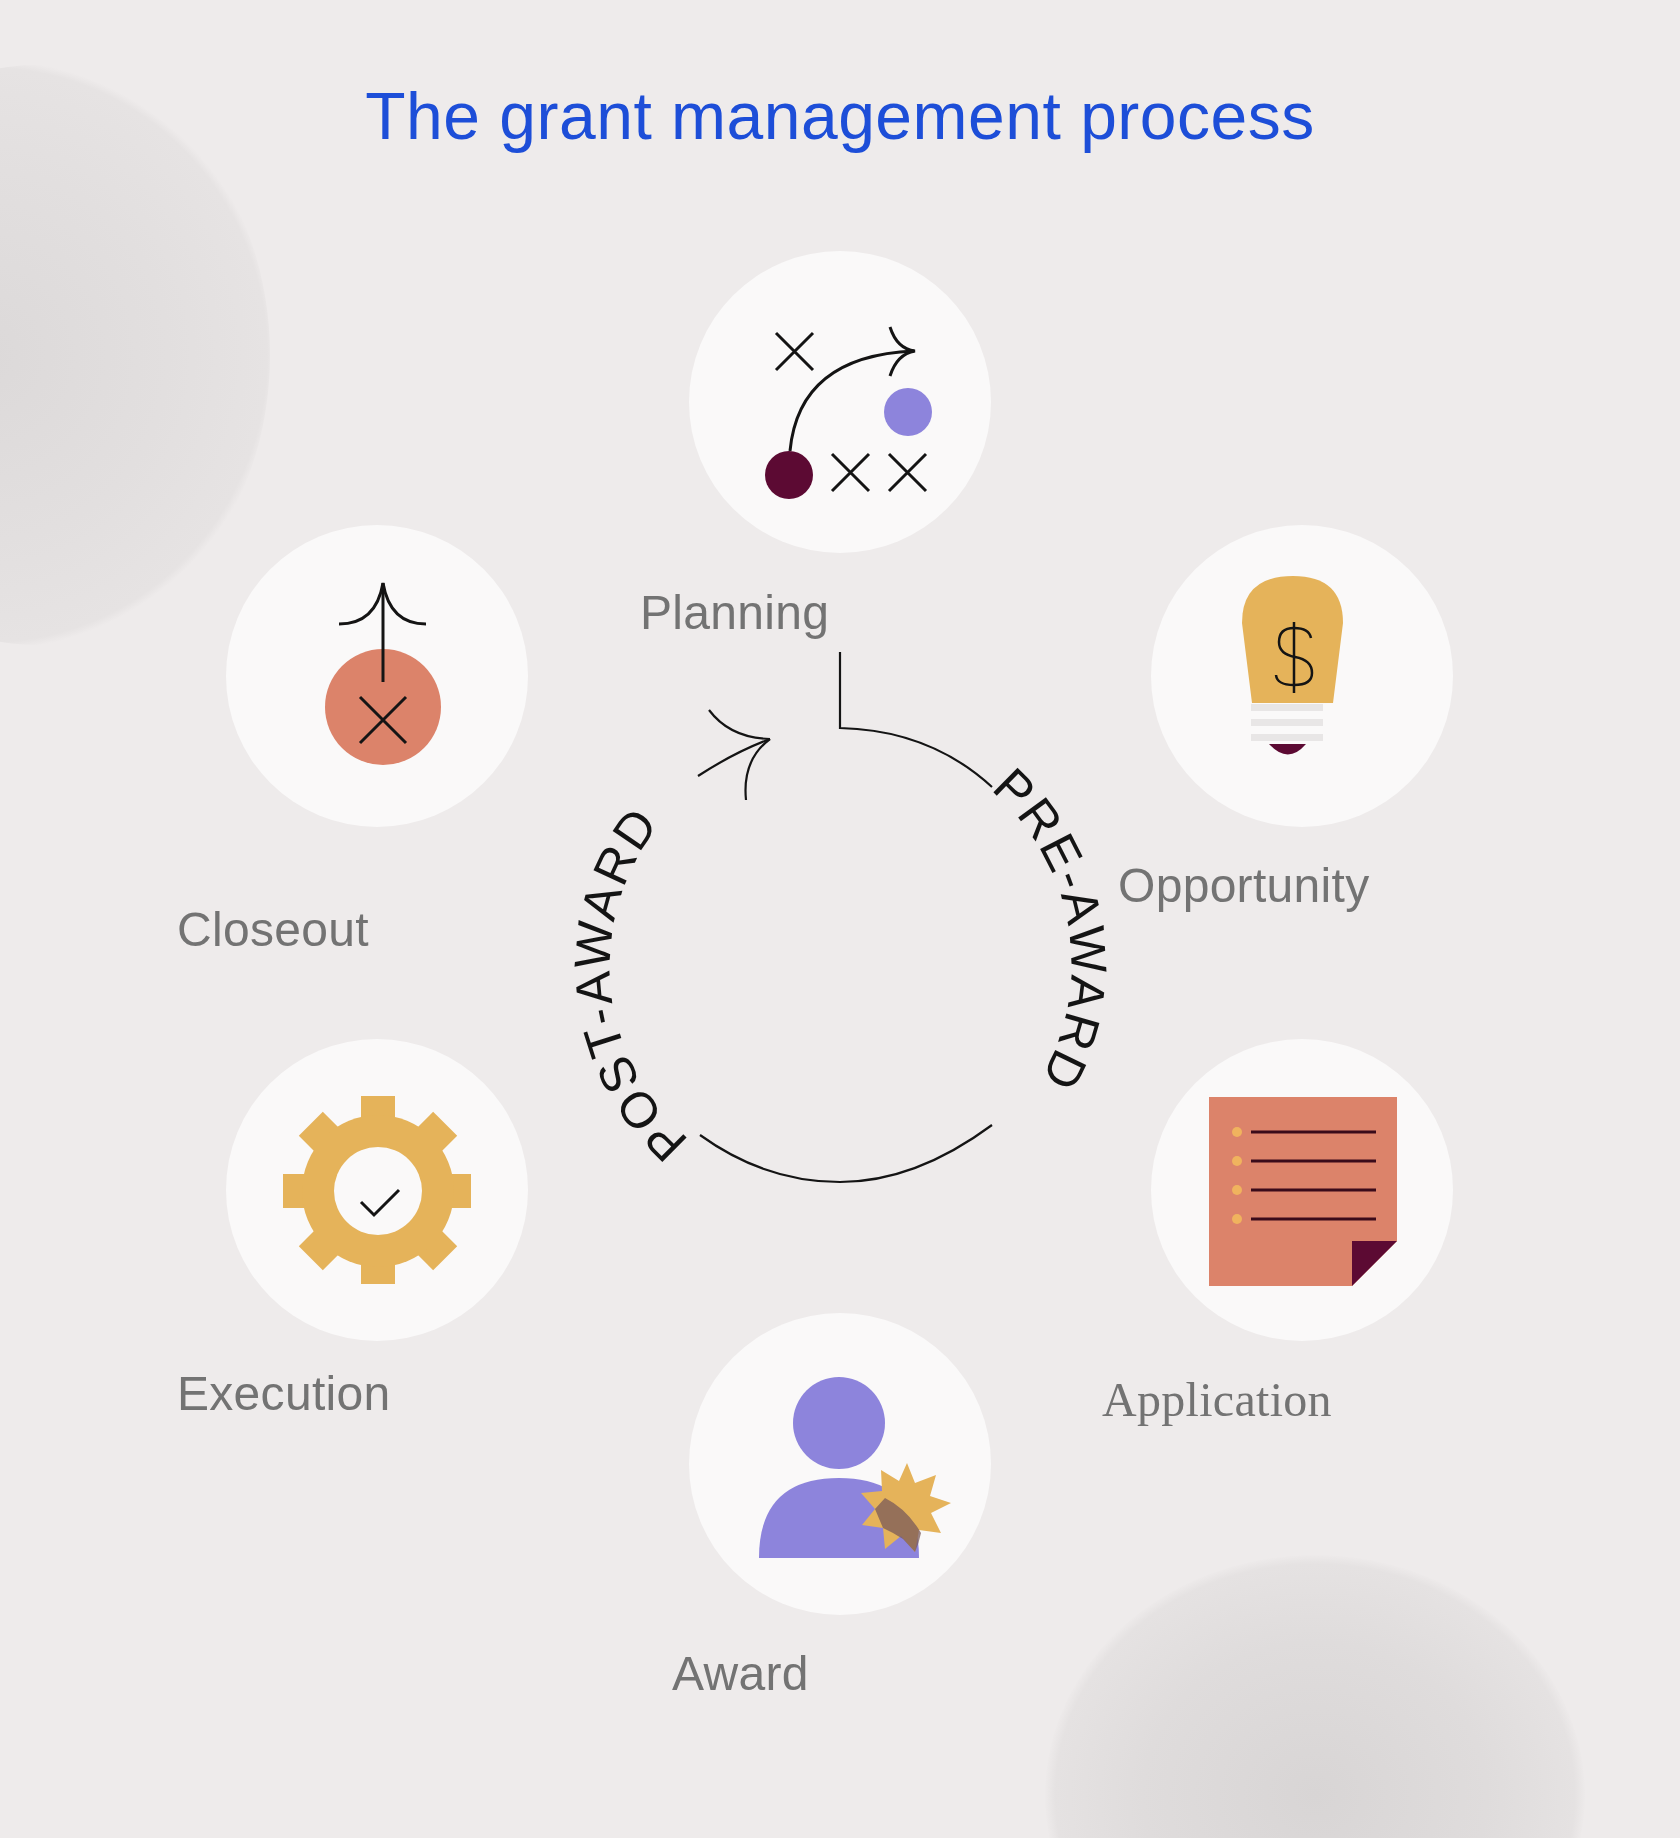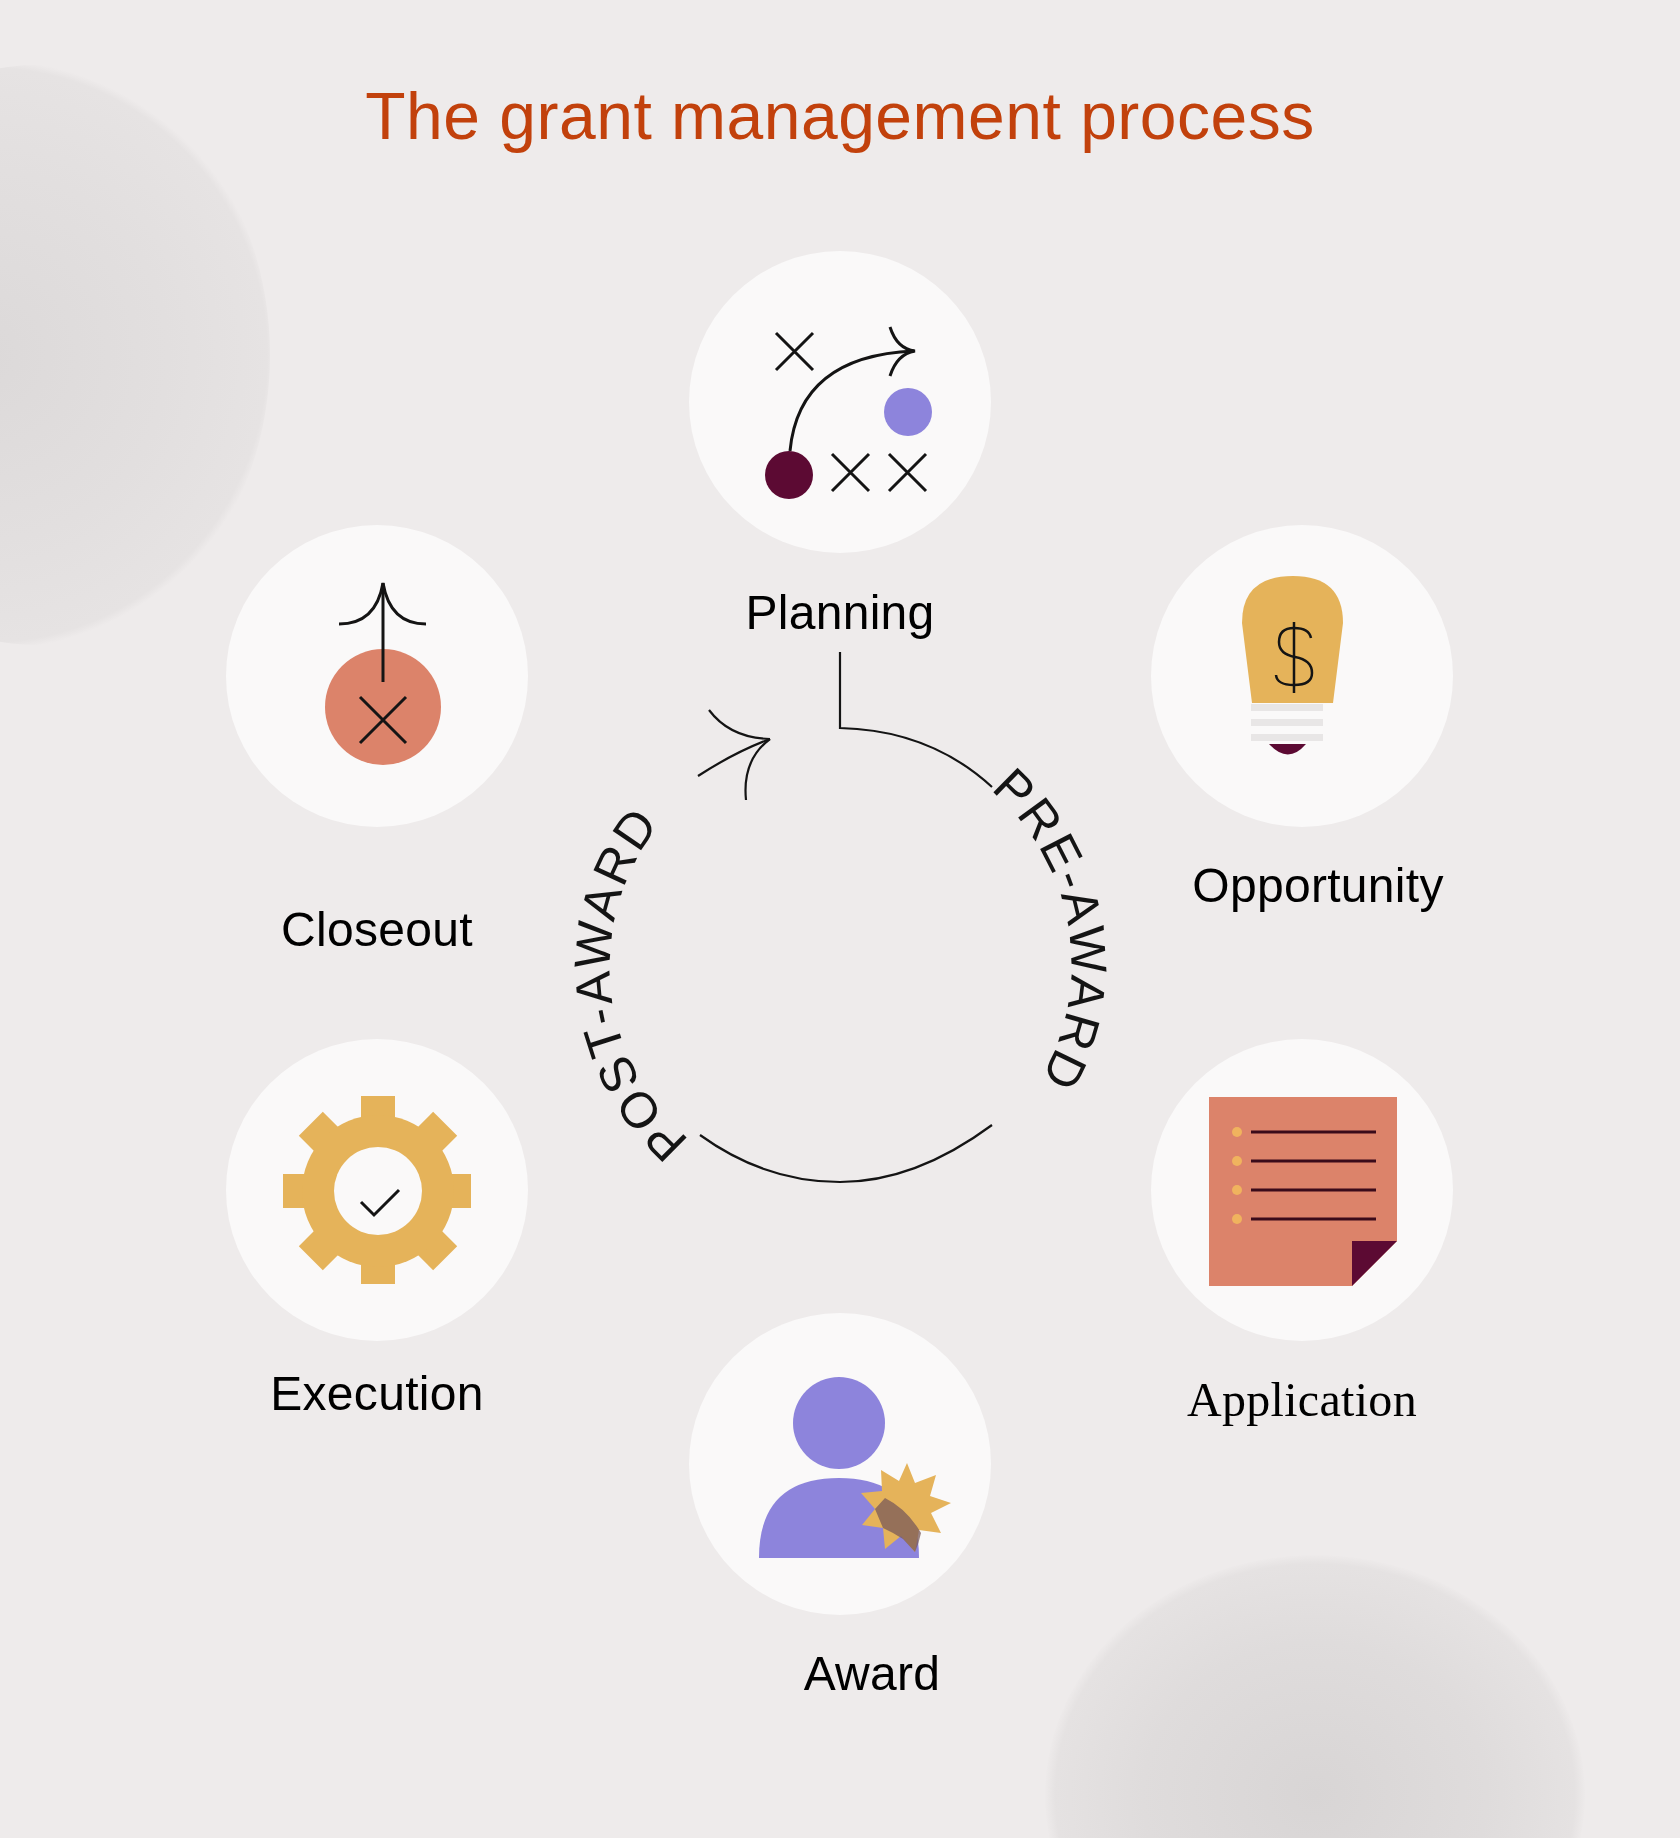--- a/index.html
+++ b/index.html
@@ -5,30 +5,30 @@
   html, body { margin:0; padding:0; }
   body {
     width:1680px; height:1838px; position:relative; overflow:hidden;
     background:#eeebeb;
     font-family:"Liberation Sans", sans-serif;
     color:#111;
   }
   .bg-texture { position:absolute; border-radius:50%; pointer-events:none; }
   .title {
     position:absolute; left:0; width:1680px; top:78px; text-align:center;
-    font-size:66px; font-weight:500; letter-spacing:0.5px; color:#c2410c;
+    font-size:66px; font-weight:500; letter-spacing:0.5px; color:#1d4ed8;
   }
   .stage-circle {
     position:absolute; width:302px; height:302px; border-radius:50%;
     background:#faf9f9;
   }
   .stage-circle svg { position:absolute; left:0; top:0; width:302px; height:302px; }
   .stage-label {
-    position:absolute; width:400px; text-align:center;
-    font-size:48px; font-weight:400; color:#000000; letter-spacing:0.3px;
+    position:absolute; width:400px; text-align:left;
+    font-size:48px; font-weight:400; color:#737373; letter-spacing:0.3px;
   }
   .cycle { position:absolute; left:0; top:0; width:1680px; height:1838px; pointer-events:none; }
 </style>
 </head>
 <body>
 
 <div class="bg-texture" style="left:-200px; top:65px; width:470px; height:580px; background:radial-gradient(ellipse at 40% 50%, #dcd9d9 0%, #e2dfdf 45%, #e6e3e3 70%, rgba(238,235,235,0) 72%);"></div>
 <div class="bg-texture" style="left:1045px; top:1555px; width:540px; height:480px; background:radial-gradient(ellipse at 50% 50%, #d8d5d5 0%, #dfdcdc 45%, #e5e2e2 68%, rgba(238,235,235,0) 71%);"></div>
 
 <div class="title">The grant management process</div>

